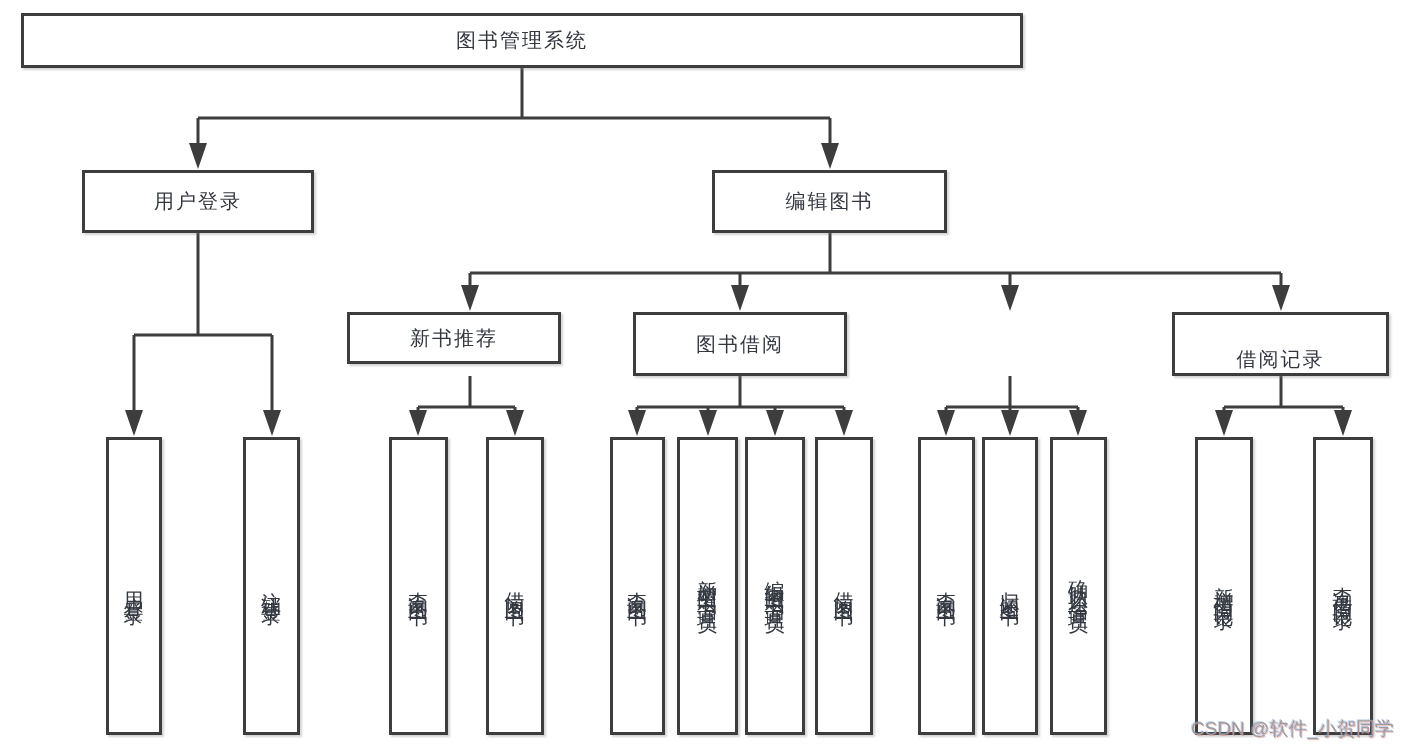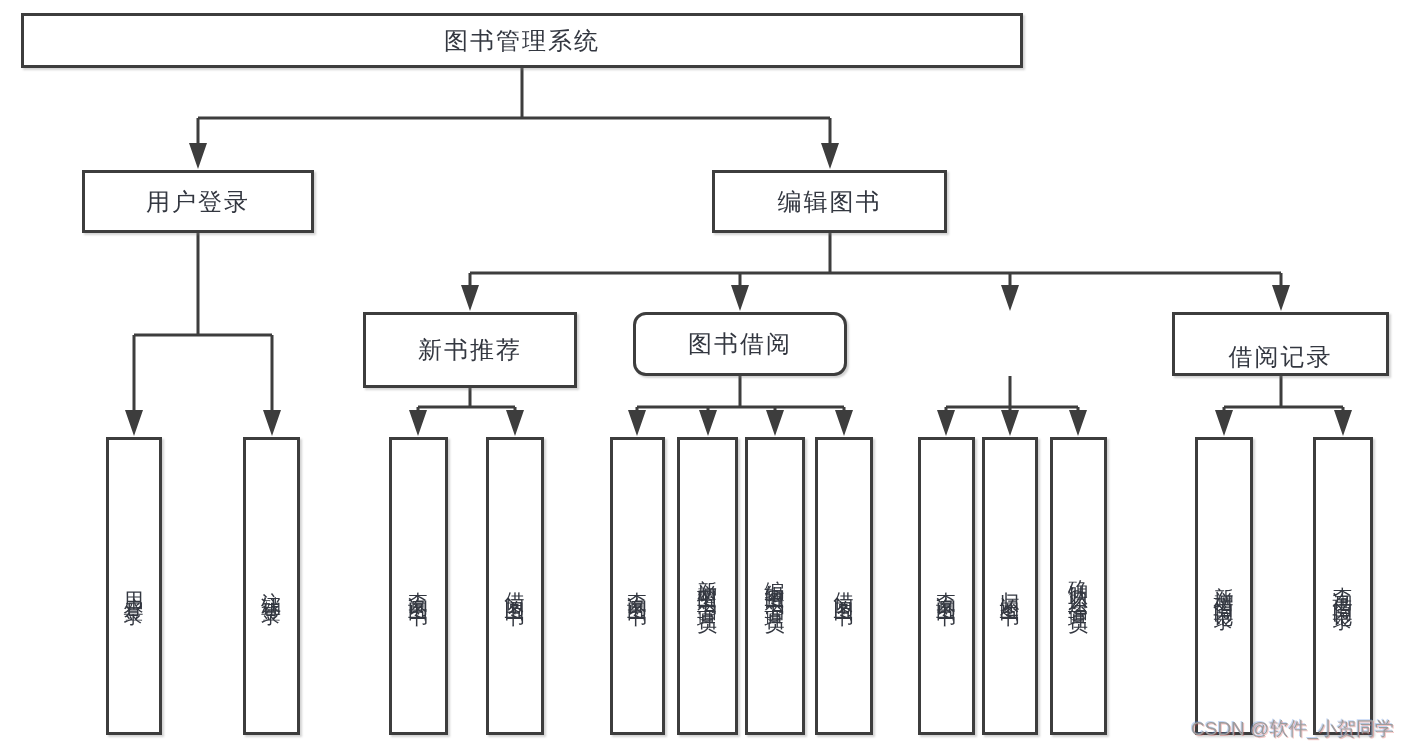--- a/index.html
+++ b/index.html
@@ -8,21 +8,21 @@
     font-family:"Liberation Sans","DejaVu Sans",sans-serif;
   }
   .stage{position:absolute;left:0;top:0;width:1405px;height:747px;}
   svg.wires{position:absolute;left:0;top:0;}
   .box{
     position:absolute;box-sizing:border-box;background:#ffffff;
     border:3px solid #3d3d3d;color:#333740;
     display:flex;align-items:center;justify-content:center;
     box-shadow:2px 2px 2px rgba(130,130,130,.35);
   }
-  .h-box{font-size:24px;letter-spacing:2px;white-space:nowrap;font-family:Liberation Mono, monospace;}
+  .h-box{font-size:20px;letter-spacing:2px;white-space:nowrap;font-family:Liberation Mono, monospace;}
   .v-box{
     writing-mode:vertical-rl;text-orientation:mixed;
     font-size:20px;letter-spacing:5px;line-height:1;
   }
   .watermark{
     position:absolute;left:1183px;top:716px;width:220px;
     font-size:19px;color:#9c9c9c;white-space:nowrap;
     text-shadow:1px 1px 0 rgba(225,90,90,.35), -1px -1px 0 rgba(90,140,225,.35);
     z-index:5;
     margin-left:8px;
@@ -58,24 +58,24 @@
       <span>图书管理系统</span>
     </div>
 
   <div class="box h-box" style="left:82px;top:170px;width:232px;height:63px;">
       <span>用户登录</span>
     </div>
   <div class="box h-box" style="left:712px;top:170px;width:235px;height:63px;">
       <span>编辑图书</span>
     </div>
 
-  <div class="box h-box" style="left:363px;top:312px;width:214px;height:76px;">
+  <div class="box h-box" style="left:347px;top:312px;width:214px;height:52px;">
       <span>新书推荐</span>
     </div>
-  <div class="box h-box" style="left:633px;top:312px;width:214px;height:64px;border-radius:13px;">
+  <div class="box h-box" style="left:633px;top:312px;width:214px;height:64px;">
       <span>图书借阅</span>
     </div>
   <div class="box h-box" style="left:1172px;top:312px;width:217px;height:64px;align-items:flex-end;">
       <span>借阅记录</span>
     </div>
 
   <div class="box v-box" style="left:106px;top:437px;width:56px;height:298px;">用户登录</div>
   <div class="box v-box" style="left:243px;top:437px;width:57px;height:298px;">注销登录</div>
 
   <div class="box v-box" style="left:389px;top:437px;width:59px;height:298px;">查询图书</div>

